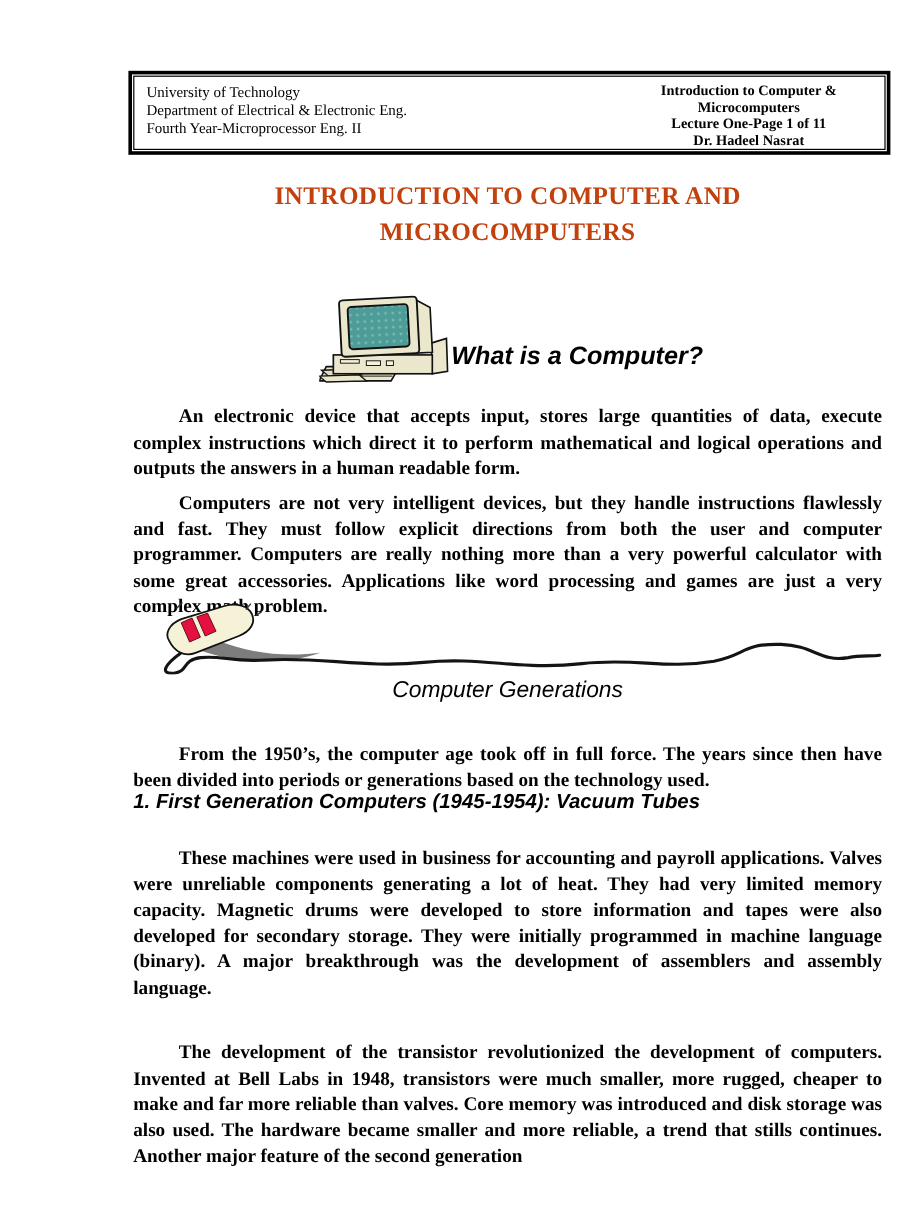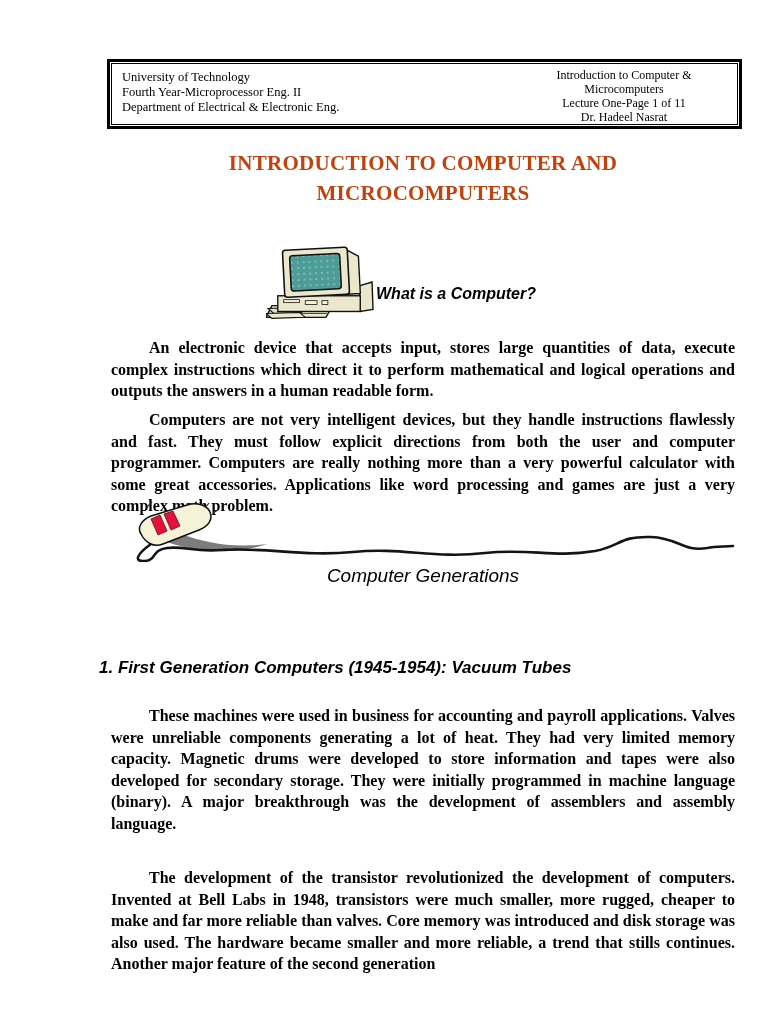--- a/index.html
+++ b/index.html
@@ -4,55 +4,55 @@
 <style>
   html,body{margin:0;padding:0;}
   body{background:#ffffff;font-family:"Liberation Serif",serif;}
   .page{position:relative;width:768px;height:1024px;background:#ffffff;overflow:hidden;margin-left:39px;}
 
   
   .hdr-box{position:absolute;left:68px;top:59px;width:629px;height:64px;border:3px solid #000;}
   .hdr-inner{position:absolute;left:1px;top:1px;right:1px;bottom:1px;border:1px solid #000;
              display:flex;justify-content:space-between;align-items:flex-start;}
   .hdr-left{padding:6px 0 0 10px;font-size:12.5px;line-height:15px;color:#000;}
-  .hdr-right{width:218px;padding:4px 4px 0 0;text-align:center;font-size:12px;line-height:14px;color:#000;}
+  .hdr-right{width:218px;padding:4px 4px 0 0;text-align:center;font-size:12px;line-height:14px;color:#000;font-weight:bold;}
 
   
   .doc-title{position:absolute;left:72px;top:148px;width:624px;text-align:center;
              font-weight:bold;font-size:21px;line-height:30px;letter-spacing:.3px;color:#c2410c;}
 
   
   .computer-art{position:absolute;left:227px;top:246px;}
   .whatis-heading{position:absolute;left:337px;top:285px;
              font-family:"Liberation Sans",sans-serif;font-weight:bold;font-style:italic;
-             font-size:16px;color:#000;}
+             font-size:21px;color:#000;}
   .gen-heading{position:absolute;left:72px;top:565px;width:624px;text-align:center;
              font-family:"Liberation Sans",sans-serif;font-weight:normal;font-style:italic;
              font-size:19px;color:#000;}
-  .sec-heading{position:absolute;left:60px;width:624px;
+  .sec-heading{position:absolute;left:72px;width:624px;
              font-family:"Liberation Sans",sans-serif;font-weight:bold;font-style:italic;
              font-size:17px;color:#000;}
 
   
   .para{position:absolute;left:72px;width:624px;font-weight:bold;font-size:16px;
         line-height:21.5px;text-align:justify;text-indent:38px;color:#000;}
 
   .mouse-art{position:absolute;left:78px;top:500px;}
 </style>
 </head>
 <body>
 
 <div class="page">
 
   <div class="hdr-box">
     <div class="hdr-inner">
       <div class="hdr-left">
         <div>University of Technology</div>
+        <div>Department of Electrical &amp; Electronic Eng.</div>
         <div>Fourth Year-Microprocessor Eng. II</div>
-        <div>Department of Electrical &amp; Electronic Eng.</div>
       </div>
       <div class="hdr-right">
         <div>Introduction to Computer &amp;</div>
         <div>Microcomputers</div>
         <div>Lecture One-Page 1 of 11</div>
         <div>Dr. Hadeel Nasrat</div>
       </div>
     </div>
   </div>
 
@@ -112,19 +112,20 @@
                C 96 19, 92 26, 82 30 L 46 44 C 36 48, 28 42, 24 34 Z" fill="#f6f2d8" stroke="#111" stroke-width="1.5"></path>
 
       <polygon points="34,19 43,15 50,31 41,35" fill="#e5103f" stroke="#5c0c1c" stroke-width="0.8"></polygon>
       <polygon points="47,14 56,11 63,26 54,30" fill="#e5103f" stroke="#5c0c1c" stroke-width="0.8"></polygon>
 
       <path d="M 30 7 l 5 -5 M 88 8 l 4 -5 M 96 13 l 5 -3" stroke="#333" stroke-width="1.2" fill="none"></path>
     </svg>
   </div>
 
   <div class="gen-heading">Computer Generations</div>
+  <p class="para" style="top:602px;">From the 1950’s, the computer age took off in full force. The years since then have been divided into periods or generations based on the technology used.</p>
 
   <div class="sec-heading" style="top:658px;">1. First Generation Computers (1945-1954): Vacuum Tubes</div>
   <p class="para" style="top:689px;">These machines were used in business for accounting and payroll applications. Valves were unreliable components generating a lot of heat. They had very limited memory capacity. Magnetic drums were developed to store information and tapes were also developed for secondary storage. They were initially programmed in machine language (binary). A major breakthrough was the development of assemblers and assembly language.</p>
 
   <p class="para" style="top:851px;">The development of the transistor revolutionized the development of computers. Invented at Bell Labs in 1948, transistors were much smaller, more rugged, cheaper to make and far more reliable than valves. Core memory was introduced and disk storage was also used. The hardware became smaller and more reliable, a trend that stills continues. Another major feature of the second generation</p>
 
 </div>
 
 </body></html>

